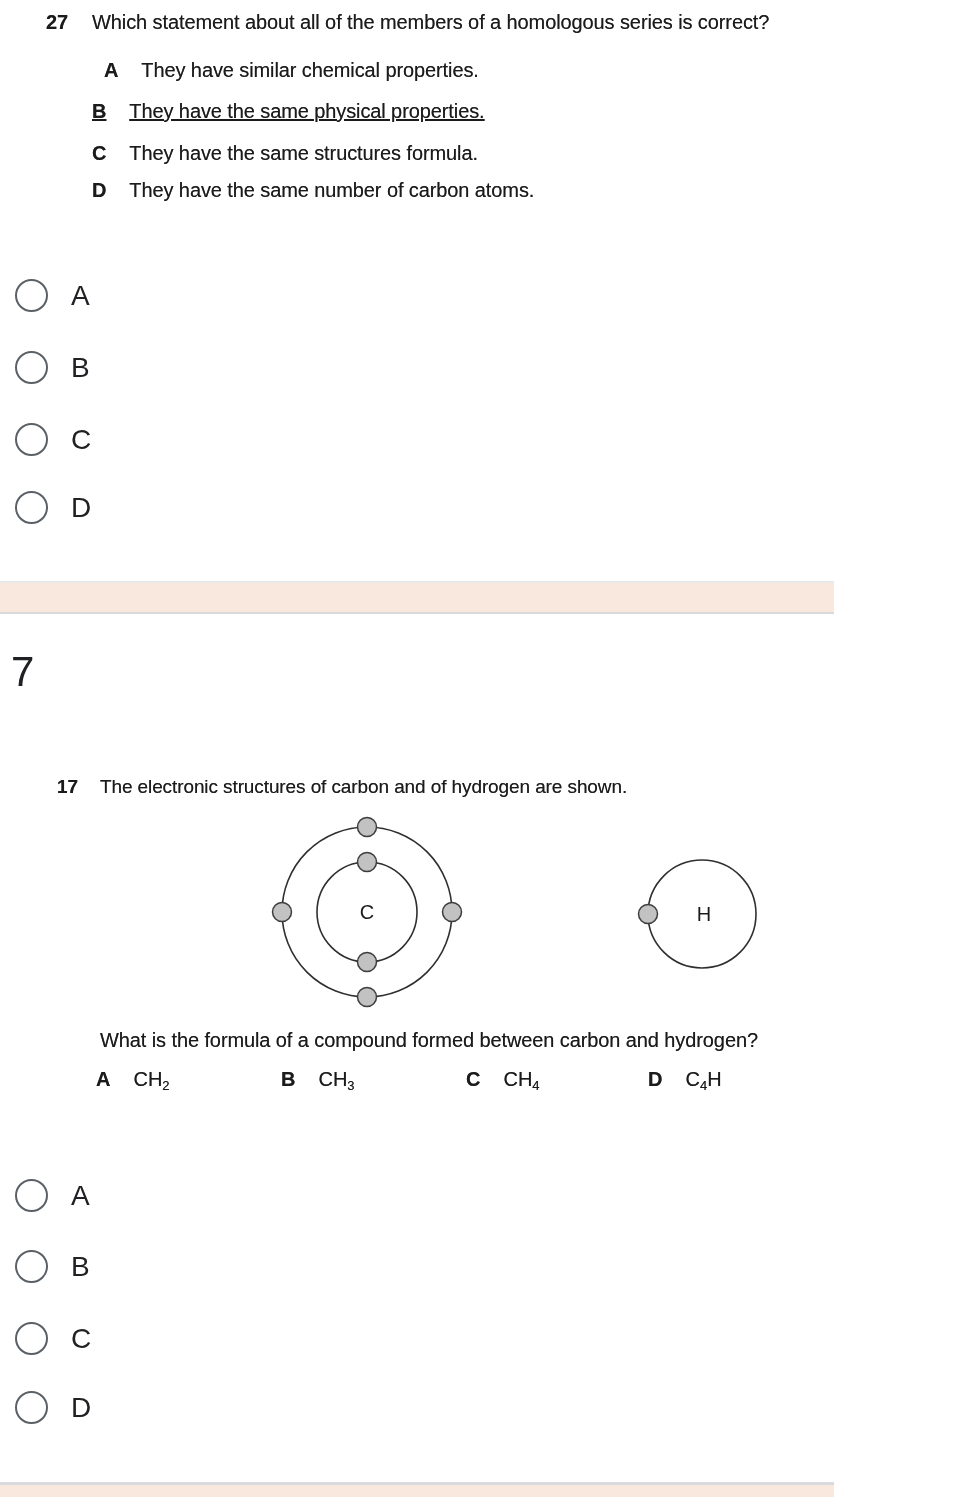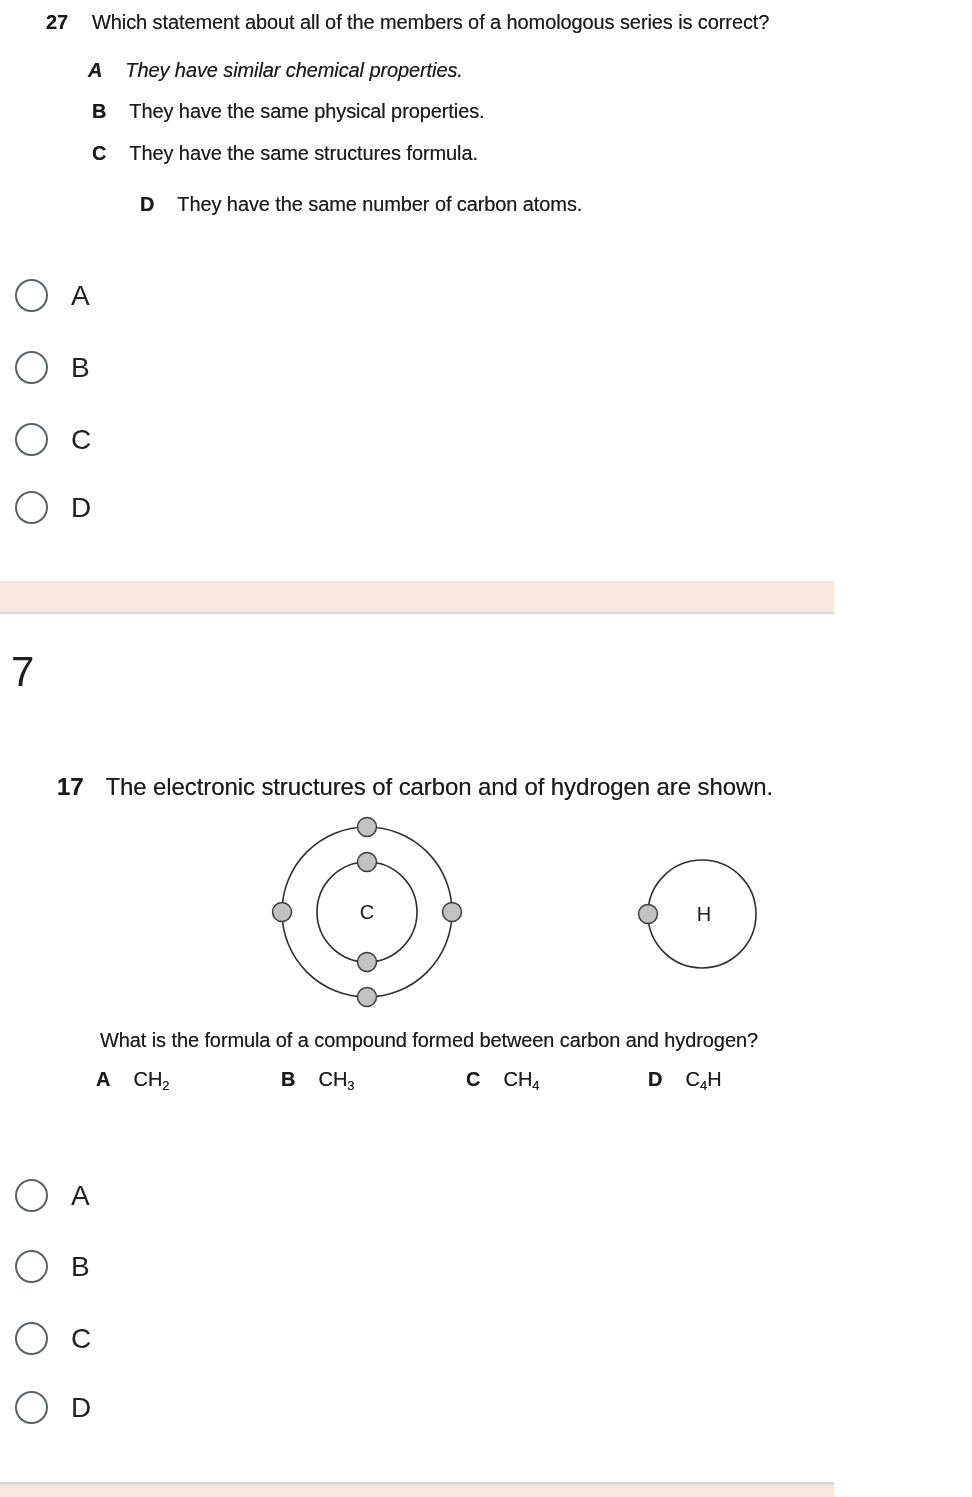--- a/index.html
+++ b/index.html
@@ -89,30 +89,30 @@
 </style>
 </head>
 <body>
 
 <div class="canvas">
 
   <div>
     <div class="scan-abs" style="left:46px; top:10px;">
       <span class="scan-num">27</span><span style="display:inline-block; width:24px;"></span><span>Which statement about all of the members of a homologous series is correct?</span>
     </div>
-    <div class="scan-abs" style="left:88px; top:58px;font-style:italic;">
+    <div class="scan-abs" style="left:104px; top:58px;">
       <span class="opt-letter">A</span><span style="display:inline-block; width:23px;"></span><span>They have similar chemical properties.</span>
     </div>
-    <div class="scan-abs" style="left:92px; top:99px;">
+    <div class="scan-abs" style="left:92px; top:99px;text-decoration:underline;">
       <span class="opt-letter">B</span><span style="display:inline-block; width:23px;"></span><span>They have the same physical properties.</span>
     </div>
     <div class="scan-abs" style="left:92px; top:141px;">
       <span class="opt-letter">C</span><span style="display:inline-block; width:23px;"></span><span>They have the same structures formula.</span>
     </div>
-    <div class="scan-abs" style="left:92px; top:192px;margin-left:48px;">
+    <div class="scan-abs" style="left:92px; top:178px;">
       <span class="opt-letter">D</span><span style="display:inline-block; width:23px;"></span><span>They have the same number of carbon atoms.</span>
     </div>
   </div>
 
   <div>
     <div class="radio-row" style="top:279px;">
       <span class="radio-circle"></span>
       <span class="radio-label">A</span>
     </div>
     <div class="radio-row" style="top:351px;">
@@ -127,21 +127,21 @@
       <span class="radio-circle"></span>
       <span class="radio-label">D</span>
     </div>
   </div>
 
   <div class="band" style="top:581px; height:33px; background:#f8e8dd; border-top:2px solid #e7e8ea; border-bottom:2px solid #d8dade;"></div>
 
   <div class="section-number">7</div>
 
   <div>
-    <div class="scan-abs" style="left:57px; top:775px; font-size:24px;">
+    <div class="scan-abs" style="left:57px; top:775px; font-size:19px;">
       <span class="scan-num">17</span><span style="display:inline-block; width:22px;"></span><span>The electronic structures of carbon and of hydrogen are shown.</span>
     </div>
 
     <svg width="520" height="200" viewBox="0 0 520 200" style="position:absolute; left:260px; top:814px;">
 
       <g>
         <circle cx="107" cy="98" r="85" fill="none" stroke="#2f2f2f" stroke-width="1.6"></circle>
         <circle cx="107" cy="98" r="50" fill="none" stroke="#2f2f2f" stroke-width="1.6"></circle>
 
         <circle cx="107" cy="13" r="9.5" fill="#c2c2c2" stroke="#3d3d3d" stroke-width="1.5"></circle>

